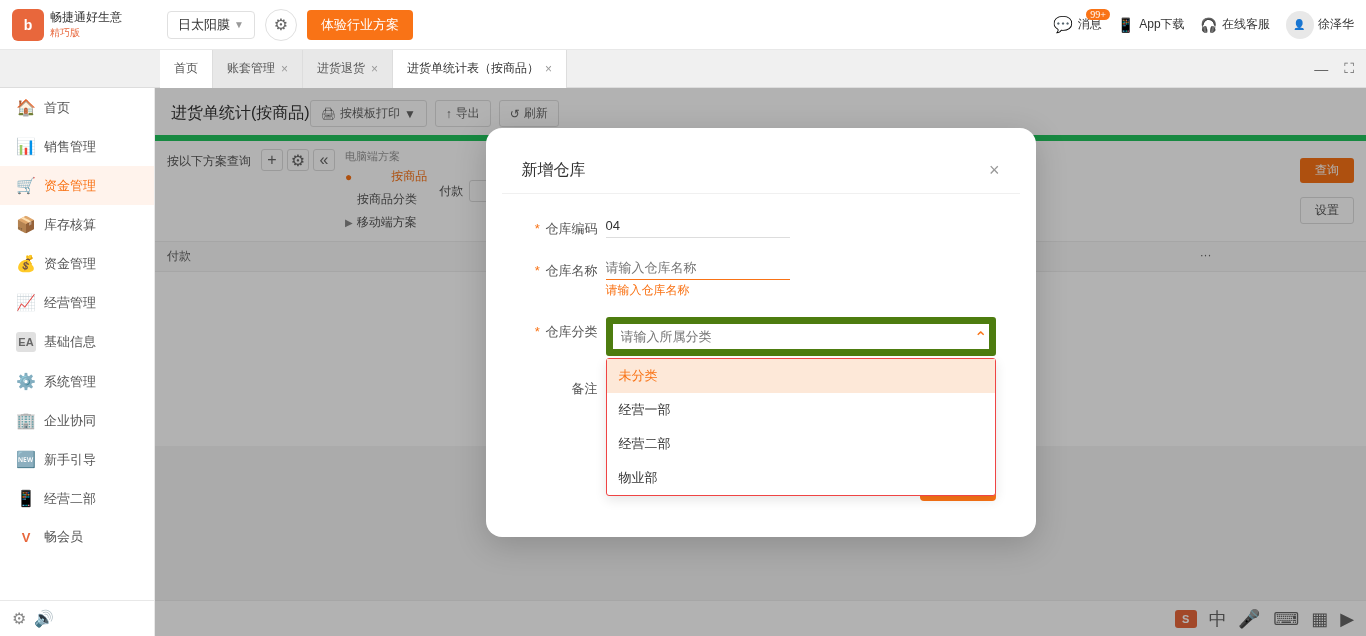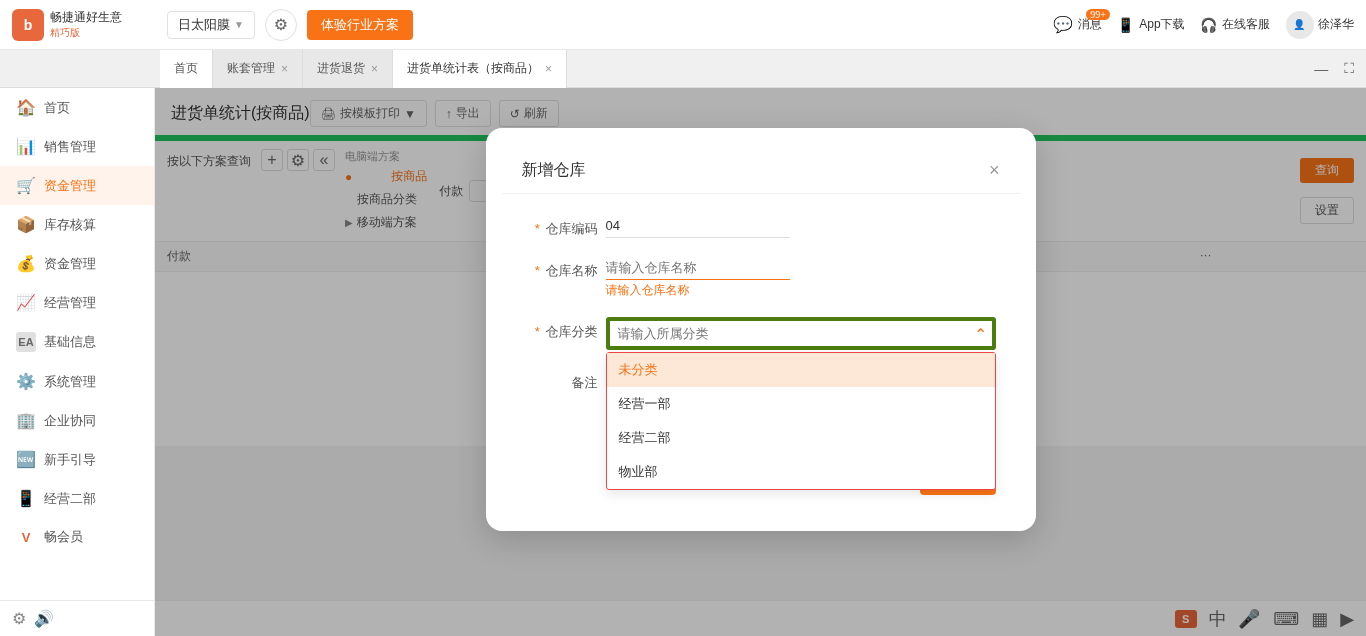--- a/index.html
+++ b/index.html
@@ -198,21 +198,21 @@
     .form-input.error { border-bottom-color: #f97316; }
     .form-input-wrapper { flex: 1; position: relative; }
     .error-hint { color: #f97316; font-size: 12px; margin-top: 2px; }
 
     .category-input-wrapper {
       flex: 1;
       position: relative;
     }
     .category-input {
       width: 100%;
-      border: 4px solid #4d7c0f;
+      border: 7px solid #4d7c0f;
       border-radius: 3px;
       padding: 5px 30px 5px 8px;
       font-size: 13px;
       outline: none;
       color: #999;
     }
     .category-chevron {
       position: absolute; right: 8px; top: 50%;
       transform: translateY(-50%);
       color: #f97316; font-size: 16px; cursor: pointer;

